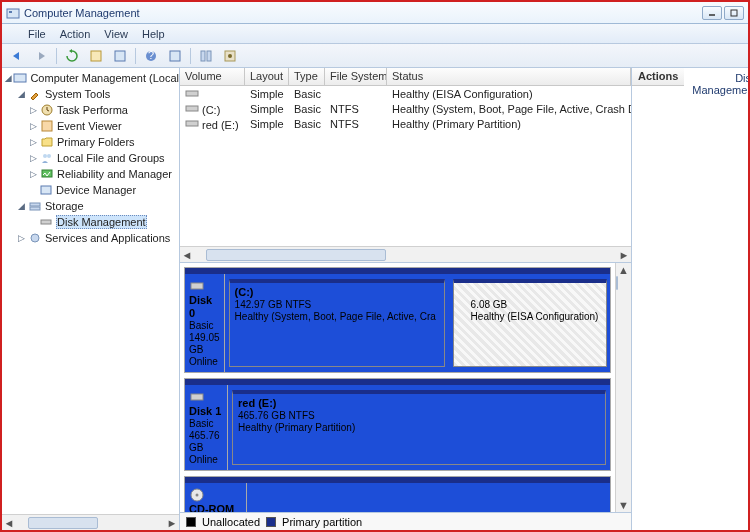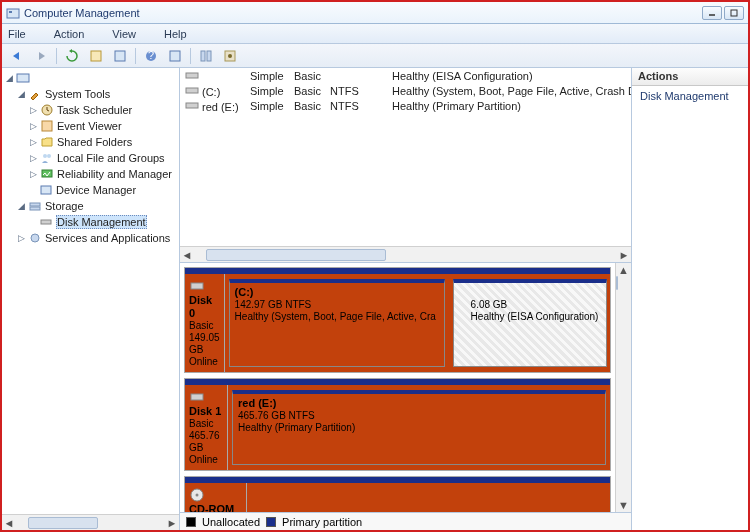--- a/index.html
+++ b/index.html
@@ -2,21 +2,21 @@
 <html><head>
 <meta charset="utf-8">
 <style>
 * { box-sizing: border-box; margin: 0; padding: 0; font-family: "Segoe UI", Tahoma, sans-serif; font-size: 11px; }
 body { background: #fff; width: 750px; height: 532px; border: 2px solid #d02020; position: relative; overflow: hidden; }
 .titlebar { height: 22px; background: linear-gradient(#f8fbfe,#eaf3fc); border-bottom: 1px solid #9fb9d6; display: flex; align-items: center; padding: 4px 4px; }
 .titlebar .ticon { width: 14px; height: 14px; margin-right: 4px; display: inline-flex; }
 .titlebar .title { color: #1f3a6e; flex: 1; }
 .win-btns { display: flex; gap: 2px; }
 .win-btn { width: 20px; height: 14px; border: 1px solid #8fa9c8; border-radius: 2px; background: linear-gradient(#f7fbff,#d8e6f5); display: flex; align-items: center; justify-content: center; }
-.menubar { height: 20px; background: linear-gradient(#f3f7fc,#e2ecf8); border-bottom: 1px solid #b7c9df; display: flex; align-items: center; padding: 0 0; gap: 16px; }
+.menubar { height: 20px; background: linear-gradient(#f3f7fc,#e2ecf8); border-bottom: 1px solid #b7c9df; display: flex; align-items: center; padding: 0 20px; gap: 2px; }
 .menu-item { padding: 2px 6px; color: #2a3b55; cursor: default; }
 .sep-vert { width: 1px; height: 16px; background: #b7c9df; margin: 0 2px; }
 .toolbar { height: 24px; background: linear-gradient(#f3f6fb,#e6edf6); border-bottom: 1px solid #b7c9df; display: flex; align-items: center; padding: 0 4px; gap: 2px; }
 .tbtn { width: 22px; height: 20px; border: 1px solid transparent; border-radius: 2px; display: flex; align-items: center; justify-content: center; }
 .main { display: flex; height: calc(100% - 22px - 20px - 24px); }
 .tree { width: 178px; border-right: 1px solid #b7c9df; background: #fff; overflow: hidden; padding-top: 2px; position: relative; }
 .tree-row { display: flex; align-items: center; height: 16px; white-space: nowrap; cursor: default; }
 .expander { width: 11px; height: 11px; display: flex; align-items: center; justify-content: center; margin-right: 1px; color: #5a6b82; font-size: 9px; }
 .tree-icon { width: 14px; height: 14px; margin-right: 3px; display: inline-flex; align-items: center; justify-content: center; }
 .tree-label { color: #222; }
@@ -31,36 +31,36 @@
 .list-body { flex: 1; overflow: hidden; }
 .list-row { display: flex; height: 15px; align-items: center; }
 .cell { padding: 0 5px; overflow: hidden; white-space: nowrap; color: #222; }
 .drive-ico { display: inline-flex; width: 14px; height: 12px; margin-right: 3px; }
 .hscroll { height: 16px; background: #f1f1f1; border-top: 1px solid #d0d0d0; display: flex; align-items: center; }
 .hscroll .track { flex: 1; height: 14px; display: flex; align-items: center; }
 .hscroll .thumb { width: 180px; height: 12px; background: #d8e2ef; border: 1px solid #a9bcd4; border-radius: 2px; margin-left: 12px; }
 .hscroll .arrow { width: 14px; height: 14px; display: flex; align-items: center; justify-content: center; color: #555; }
 .graphical { flex: 1; display: flex; position: relative; overflow: hidden; }
 .graph-scroll { flex: 1; overflow: hidden; padding: 4px; }
-.disk-block { border: 1px solid #a9a9a9; margin-bottom: 5px; background: #c2410c; }
+.disk-block { border: 1px solid #a9a9a9; margin-bottom: 5px; background: #1d4ed8; }
 .disk-head { height: 6px; background: #1a2e8a; }
 .disk-body { display: flex; }
 .disk-info { width: 62px; padding: 4px; border-right: 1px solid #a9a9a9; font-size: 10px; line-height: 12px; }
 .disk-info b { font-weight: bold; }
 .parts { flex: 1; display: flex; }
 .part { border: 1px solid #888; margin: 5px 4px; font-size: 10px; line-height: 12px; padding: 3px 5px; overflow: hidden; white-space: nowrap; }
 .part.primary { border-top: 4px solid #1a2e8a; }
 .part.eisa { background: repeating-linear-gradient(45deg,#e8e8e8 0 3px,#f8f8f8 3px 6px); border-top: 4px solid #1a2e8a; padding-left: 17px; }
 .vscroll { width: 16px; background: #f1f1f1; border-left: 1px solid #d0d0d0; display: flex; flex-direction: column; }
 .vscroll .arrow { height: 14px; display: flex; align-items: center; justify-content: center; color: #555; }
 .vscroll .track { flex: 1; }
 .vscroll .thumb { height: 90px; width: 12px; margin: 2px auto; background: #d8e2ef; border: 1px solid #a9bcd4; border-radius: 2px; }
 .legend { height: 18px; border-top: 1px solid #b7c9df; display: flex; align-items: center; padding: 0 6px; gap: 6px; background: #f8f8f8; font-size: 10px; }
 .swatch { width: 10px; height: 10px; display: inline-block; border: 1px solid #555; }
-.actions { width: 116px; background: #fff; display: flex; flex-direction: column; }
+.actions { width: 116px; background: #fff; display: flex; flex-direction: row; text-align: right; }
 .actions-head { height: 18px; background: linear-gradient(#fdfdfd,#ececec); border-bottom: 1px solid #c8c8c8; padding: 2px 6px; font-weight: bold; color: #333; }
 .action-item { padding: 4px 8px; color: #1f3a6e; cursor: default; }
 .action-sub { padding: 4px 18px; color: #333; cursor: default; display:flex;align-items:center;gap:3px;}
 svg { display: block; }
 </style>
 </head>
 <body>
 
 <div class="titlebar">
   <span class="ticon">
@@ -149,57 +149,58 @@
 <div class="main">
 
   <div class="tree">
     <div class="tree-row" style="padding-left:2px">
       <span class="expander">◢</span>
       <span class="tree-icon">
           <svg width="14" height="14">
             <rect x="1" y="3" width="12" height="8" fill="#d8e6f5" stroke="#5a7bb0"></rect>
           </svg>
         </span>
+      <span class="tree-label">Computer Management (Local</span>
     </div>
     <div class="tree-row" style="padding-left:14px">
       <span class="expander">◢</span>
       <span class="tree-icon">
           <svg width="14" height="14">
             <path d="M3 11 L8 6 L10 8 L5 13 Z" fill="#e0a040" stroke="#a06000"></path>
           </svg>
         </span>
       <span class="tree-label">System Tools</span>
     </div>
     <div class="tree-row" style="padding-left:26px">
       <span class="expander">▷</span>
       <span class="tree-icon">
           <svg width="14" height="14">
             <circle cx="7" cy="7" r="5" fill="#f0e0b0" stroke="#a08030"></circle>
             <path d="M7 4 L7 7 L9 8" fill="none" stroke="#604010"></path>
           </svg>
         </span>
-      <span class="tree-label">Task Scheduler</span>
+      <span class="tree-label">Task Performa</span>
     </div>
     <div class="tree-row" style="padding-left:26px">
       <span class="expander">▷</span>
       <span class="tree-icon">
           <svg width="14" height="14">
             <rect x="2" y="2" width="10" height="10" fill="#f8d8a8" stroke="#b88838"></rect>
           </svg>
         </span>
       <span class="tree-label">Event Viewer</span>
     </div>
     <div class="tree-row" style="padding-left:26px">
       <span class="expander">▷</span>
       <span class="tree-icon">
           <svg width="14" height="14">
             <path d="M2 4 L5 4 L6 3 L12 3 L12 11 L2 11 Z" fill="#f8e088" stroke="#c0a030"></path>
           </svg>
         </span>
-      <span class="tree-label">Shared Folders</span>
+      <span class="tree-label">Primary Folders</span>
     </div>
     <div class="tree-row" style="padding-left:26px">
       <span class="expander">▷</span>
       <span class="tree-icon">
           <svg width="14" height="14">
             <circle cx="5" cy="5" r="2" fill="#c0d8f0"></circle>
             <circle cx="9" cy="5" r="2" fill="#c0d8f0"></circle>
             <path d="M2 12 Q5 8 8 12" fill="#90b0d8"></path>
           </svg>
         </span>
@@ -254,20 +255,27 @@
       <span class="arrow">◄</span>
       <span class="thumb"></span>
       <span style="flex:1"></span>
       <span class="arrow">►</span>
     </div>
   </div>
 
   <div class="center">
 
     <div class="list">
+      <div class="list-header">
+        <div class="col-h" style="width:65px">Volume</div>
+        <div class="col-h" style="width:44px">Layout</div>
+        <div class="col-h" style="width:36px">Type</div>
+        <div class="col-h" style="width:62px">File System</div>
+        <div class="col-h" style="flex:1">Status</div>
+      </div>
       <div class="list-body" id="list-body">
           <div class="list-row">
             <div class="cell" style="width:65px"><span class="drive-ico">
                 <svg width="14" height="12">
                   <rect x="1" y="4" width="12" height="5" fill="#d0d0d0" stroke="#888"></rect>
                 </svg>
               </span></div>
             <div class="cell" style="width:44px">Simple</div>
             <div class="cell" style="width:36px">Basic</div>
             <div class="cell" style="width:62px"></div>

